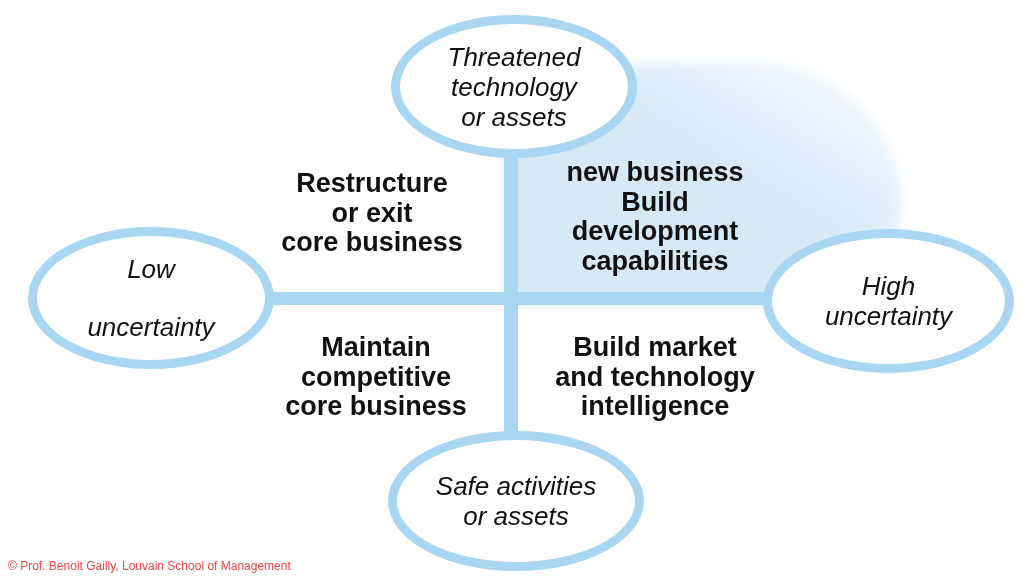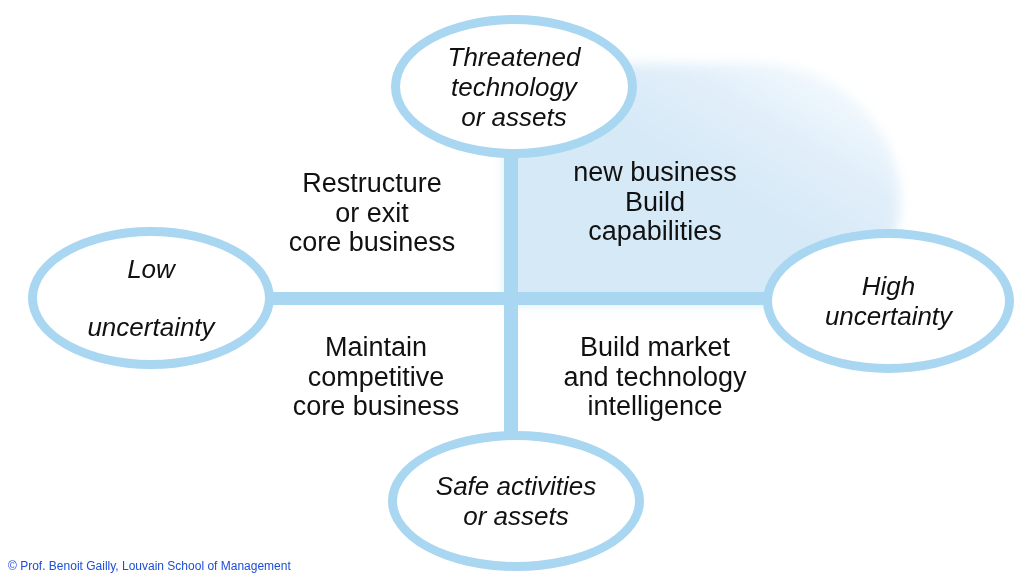--- a/index.html
+++ b/index.html
@@ -39,35 +39,35 @@
     line-height: 30px;
     text-align: center;
     z-index: 2;
   }
   .ellipse.top    { left: 391px; top: 15px;  width: 228px; height: 125px; }
   .ellipse.left   { left: 28px;  top: 227px; width: 228px; height: 124px; gap: 28px; }
   .ellipse.right  { left: 763px; top: 229px; width: 233px; height: 126px; }
   .ellipse.bottom { left: 388px; top: 431px; width: 238px; height: 122px; }
   .quad {
     position: absolute;
-    font-weight: normal;
+    font-weight: bold;
     font-size: 27px;
     line-height: 29.5px;
     text-align: center;
     z-index: 3;
   }
   .quad.tl { left: 248px; top: 169px; width: 248px; }
   .quad.tr { left: 530px; top: 158px; width: 250px; }
   .quad.bl { left: 255px; top: 333px; width: 242px; }
   .quad.br { left: 530px; top: 333px; width: 250px; }
   .footer {
     position: absolute;
     left: 8px; top: 559px;
     font-size: 12px;
-    color: #1d4ed8;
+    color: #ef4444;
     z-index: 3;
   }
 </style>
 </head>
 <body>
 
 <div id="diagram">
 
   <div class="blob"></div>
 
@@ -97,20 +97,21 @@
 
   <div class="quad tl">
     <div>Restructure</div>
     <div>or exit</div>
     <div>core business</div>
   </div>
 
   <div class="quad tr">
     <div>new business</div>
     <div>Build</div>
+    <div>development</div>
     <div>capabilities</div>
   </div>
 
   <div class="quad bl">
     <div>Maintain</div>
     <div>competitive</div>
     <div>core business</div>
   </div>
 
   <div class="quad br">

